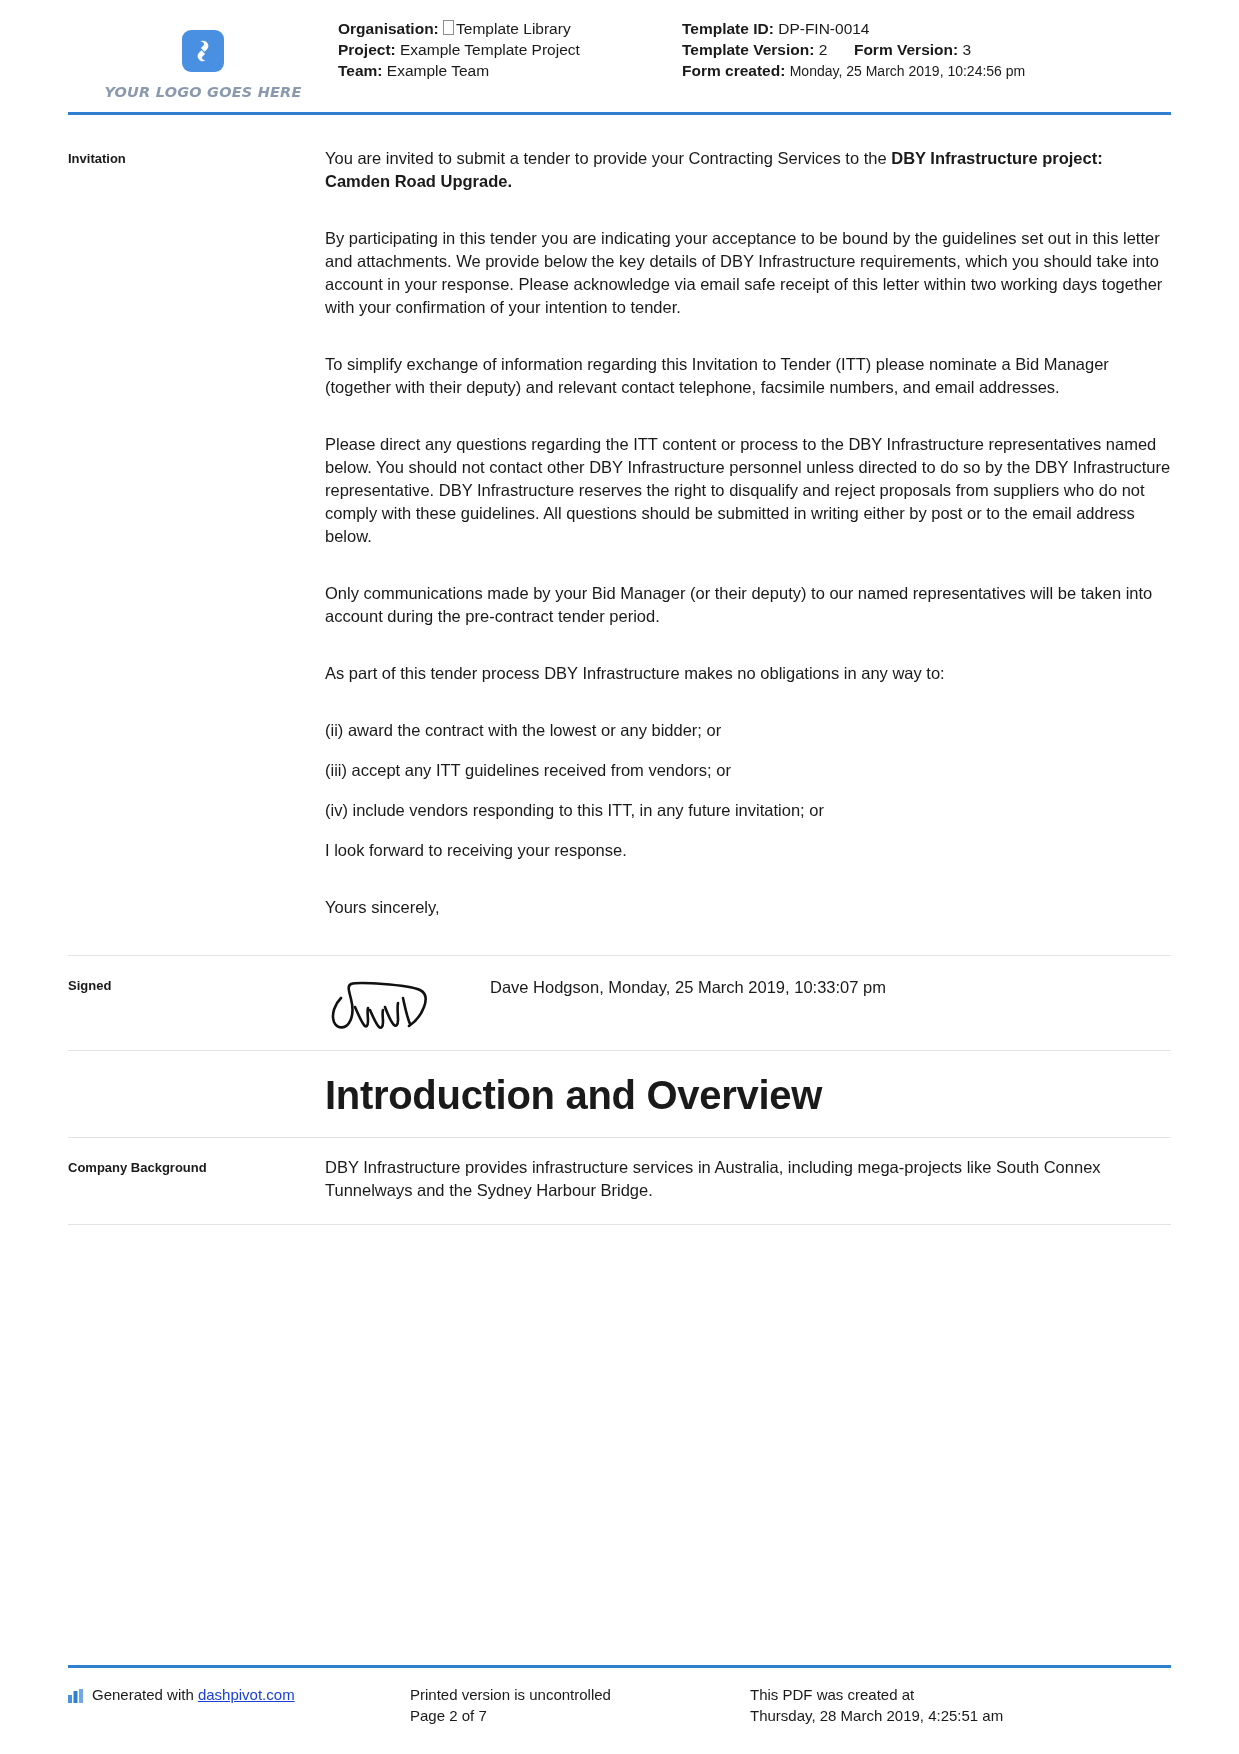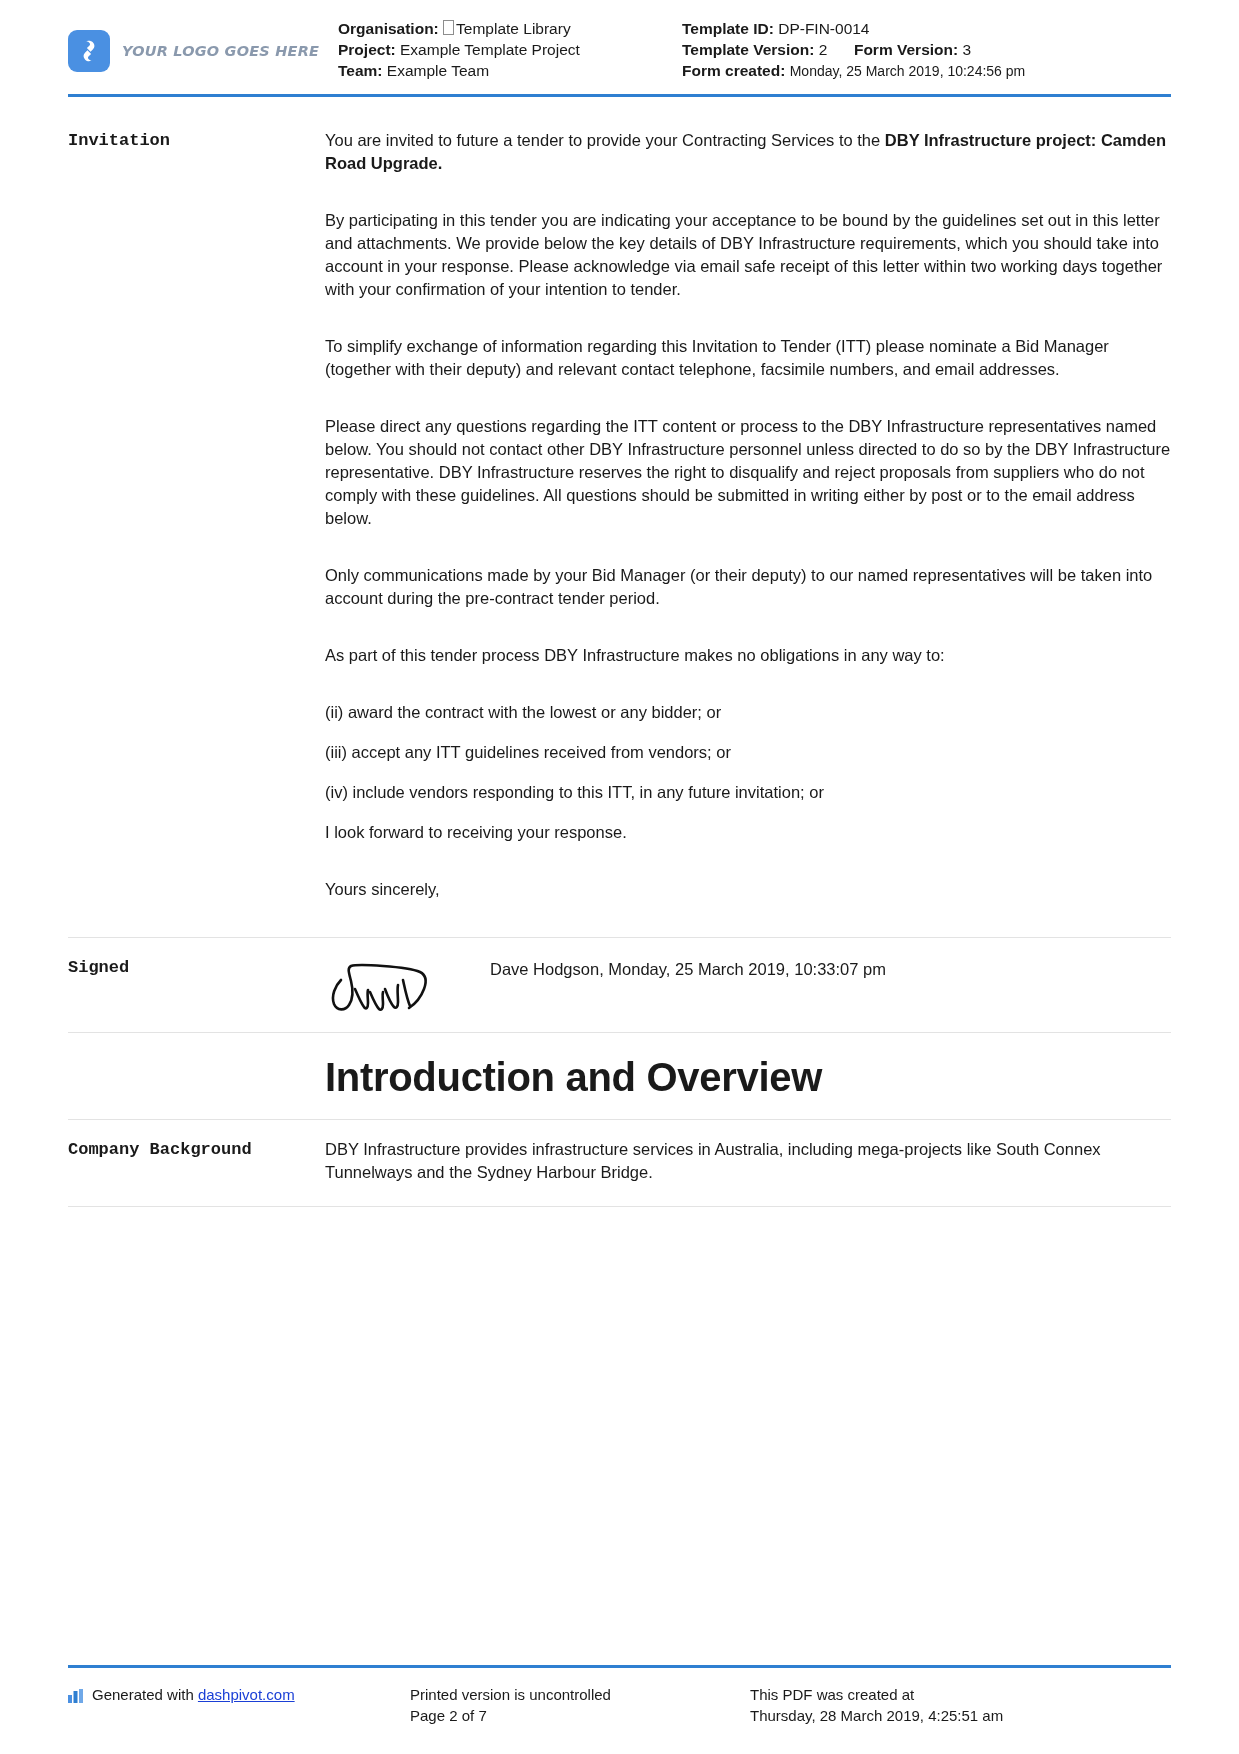--- a/index.html
+++ b/index.html
@@ -29,20 +29,21 @@
     align-items: flex-start;
     padding-top: 18px;
     padding-bottom: 12px;
   }
   .logo-block {
     width: 270px;
     display: flex;
     align-items: center;
     gap: 12px;
     padding-top: 12px;
+    flex-direction: column;
   }
   .logo-mark {
     width: 42px;
     height: 42px;
     border-radius: 9px;
     background: #4a90e2;
     display: flex;
     align-items: center;
     justify-content: center;
     flex: none;
@@ -81,25 +82,24 @@
 
   
   .row {
     display: flex;
     align-items: flex-start;
   }
   .row-label {
     width: 257px;
     flex: none;
     font-weight: bold;
-    font-size: 17px;
+    font-size: 13px;
     line-height: 23px;
     padding-right: 10px;
     box-sizing: border-box;
-    font-family: Liberation Mono, monospace;
   }
   .row-body {
     flex: 1;
     font-size: 16.5px;
     line-height: 23px;
   }
   .row-body p {
     margin: 0 0 34px 0;
   }
   .row-body p.tight { margin-bottom: 0; }
@@ -223,21 +223,21 @@
       </div>
     </div>
   </div>
 
   <div class="header-rule"></div>
 
   <div class="row section-invitation">
     <div class="row-label">Invitation</div>
     <div class="row-body">
 
-      <p><span>You are invited to future a tender to provide your Contracting Services to the </span><b>DBY Infrastructure project: Camden Road Upgrade.</b></p>
+      <p><span>You are invited to submit a tender to provide your Contracting Services to the </span><b>DBY Infrastructure project: Camden Road Upgrade.</b></p>
 
       <p>By participating in this tender you are indicating your acceptance to be bound by the guidelines set out in this letter and attachments. We provide below the key details of DBY Infrastructure requirements, which you should take into account in your response. Please acknowledge via email safe receipt of this letter within two working days together with your confirmation of your intention to tender.</p>
 
       <p>To simplify exchange of information regarding this Invitation to Tender (ITT) please nominate a Bid Manager (together with their deputy) and relevant contact telephone, facsimile numbers, and email addresses.</p>
 
       <p>Please direct any questions regarding the ITT content or process to the DBY Infrastructure representatives named below. You should not contact other DBY Infrastructure personnel unless directed to do so by the DBY Infrastructure representative. DBY Infrastructure reserves the right to disqualify and reject proposals from suppliers who do not comply with these guidelines. All questions should be submitted in writing either by post or to the email address below.</p>
 
       <p>Only communications made by your Bid Manager (or their deputy) to our named representatives will be taken into account during the pre-contract tender period.</p>
 
       <p>As part of this tender process DBY Infrastructure makes no obligations in any way to:</p>

